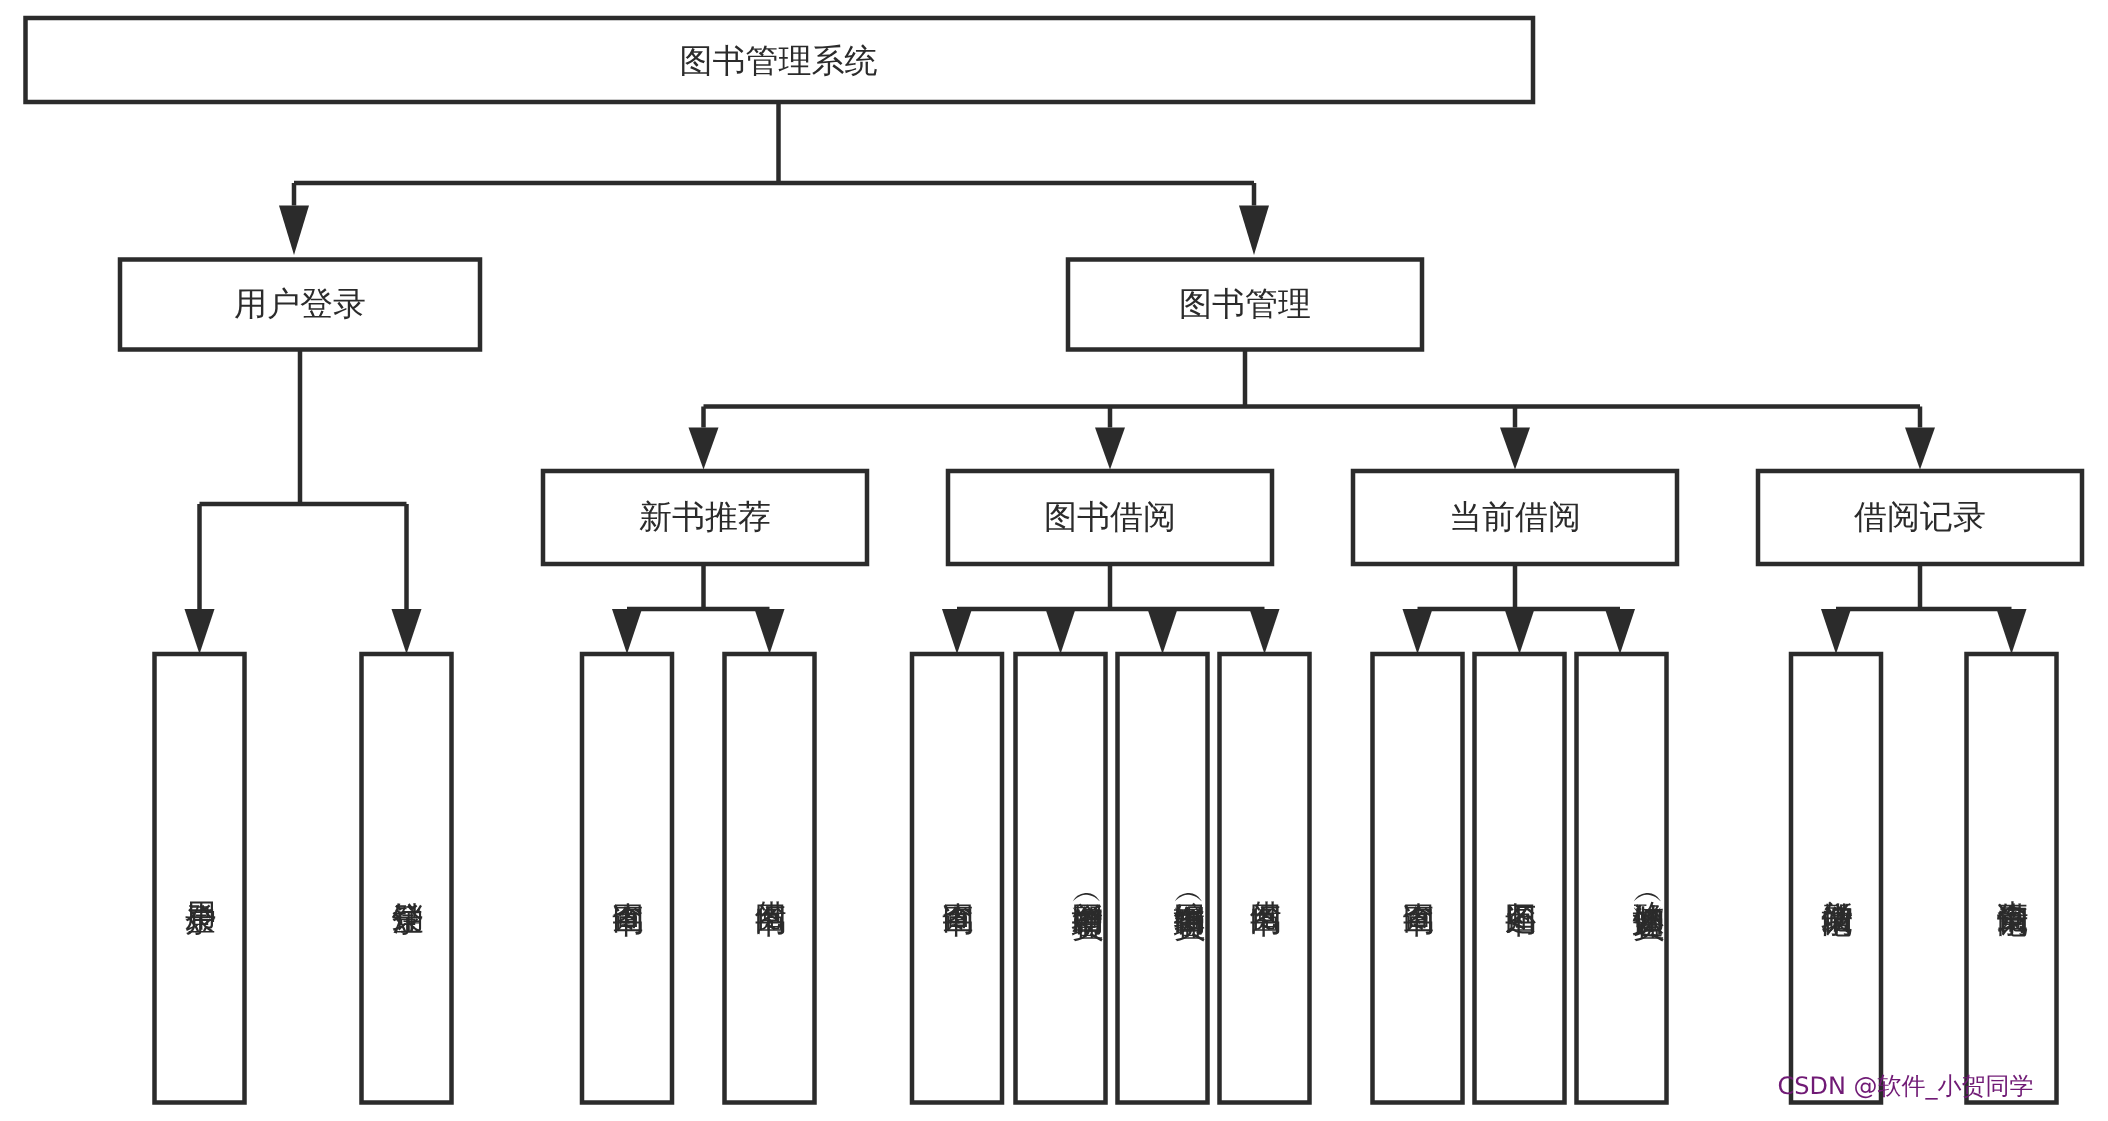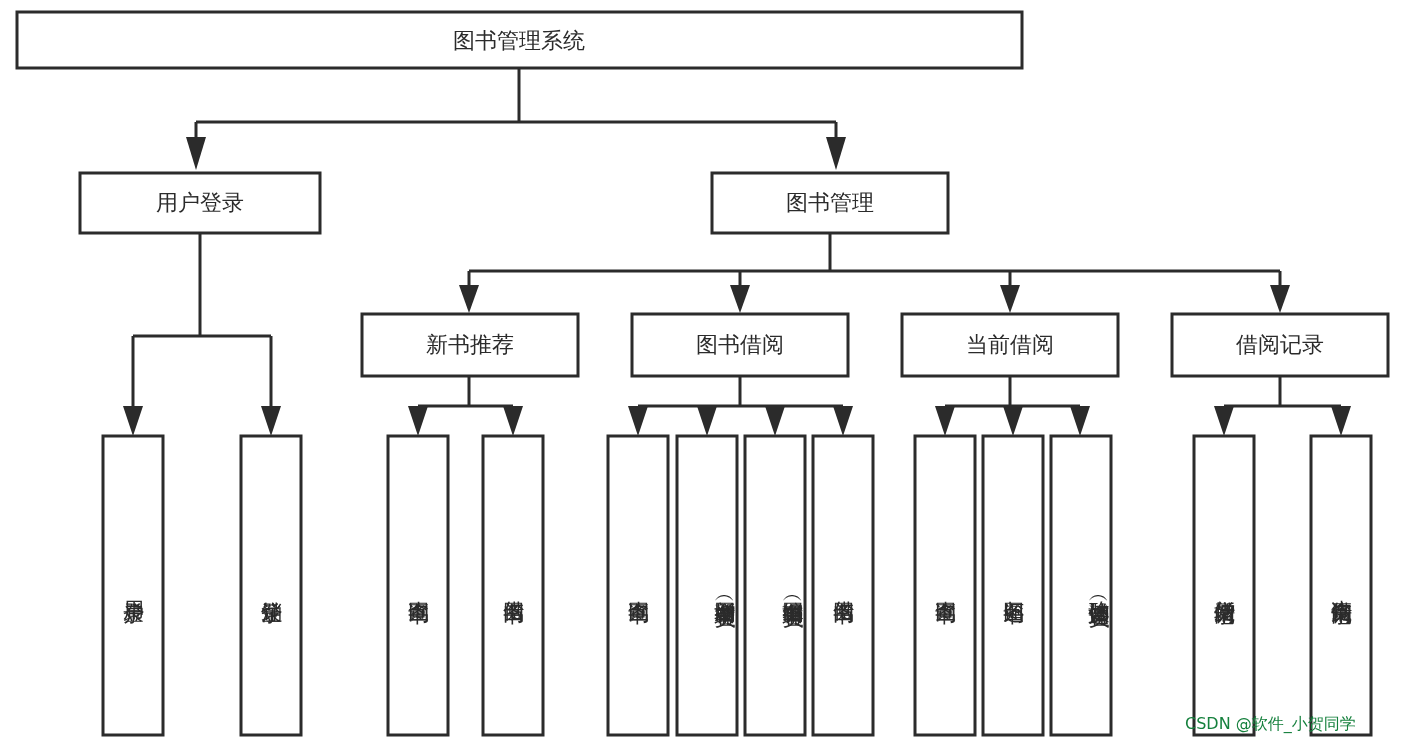--- a/index.html
+++ b/index.html
@@ -9,21 +9,21 @@
   .node-box{fill:#ffffff;stroke:#2b2b2b;stroke-width:3;}
   .link{stroke:#2b2b2b;stroke-width:3;fill:none;stroke-linecap:butt;}
   .arrowhead{fill:#2b2b2b;stroke:none;}
   .node-label{font-family:"DejaVu Sans","Liberation Sans",sans-serif;fill:#2b2b2b;font-size:22px;text-anchor:middle;dominant-baseline:middle;}
   .vlabel{position:absolute;writing-mode:vertical-rl;text-orientation:upright;
           font-family:"DejaVu Sans","Liberation Sans",sans-serif;
           font-size:21px;line-height:1.22;color:#2b2b2b;letter-spacing:1px;
           display:flex;align-items:center;justify-content:center;
           text-align:center;white-space:nowrap;pointer-events:none;}
   .vlabel.top{align-items:flex-start;}
-  .watermark{position:absolute;left:1185px;top:714px;font-size:16px;color:#15803d;
+  .watermark{position:absolute;left:1185px;top:714px;font-size:16px;color:#701a75;
              font-family:"DejaVu Sans","Liberation Sans",sans-serif;white-space:nowrap;}
 </style>
 </head>
 <body>
 
 <div id="diagram-root">
 
   <svg id="tree" viewBox="0 0 1405 747">
     <defs>
       <marker id="arrow" viewBox="0 0 12 12" refX="6" refY="11" markerWidth="12" markerHeight="12" orient="auto-start-reverse">

